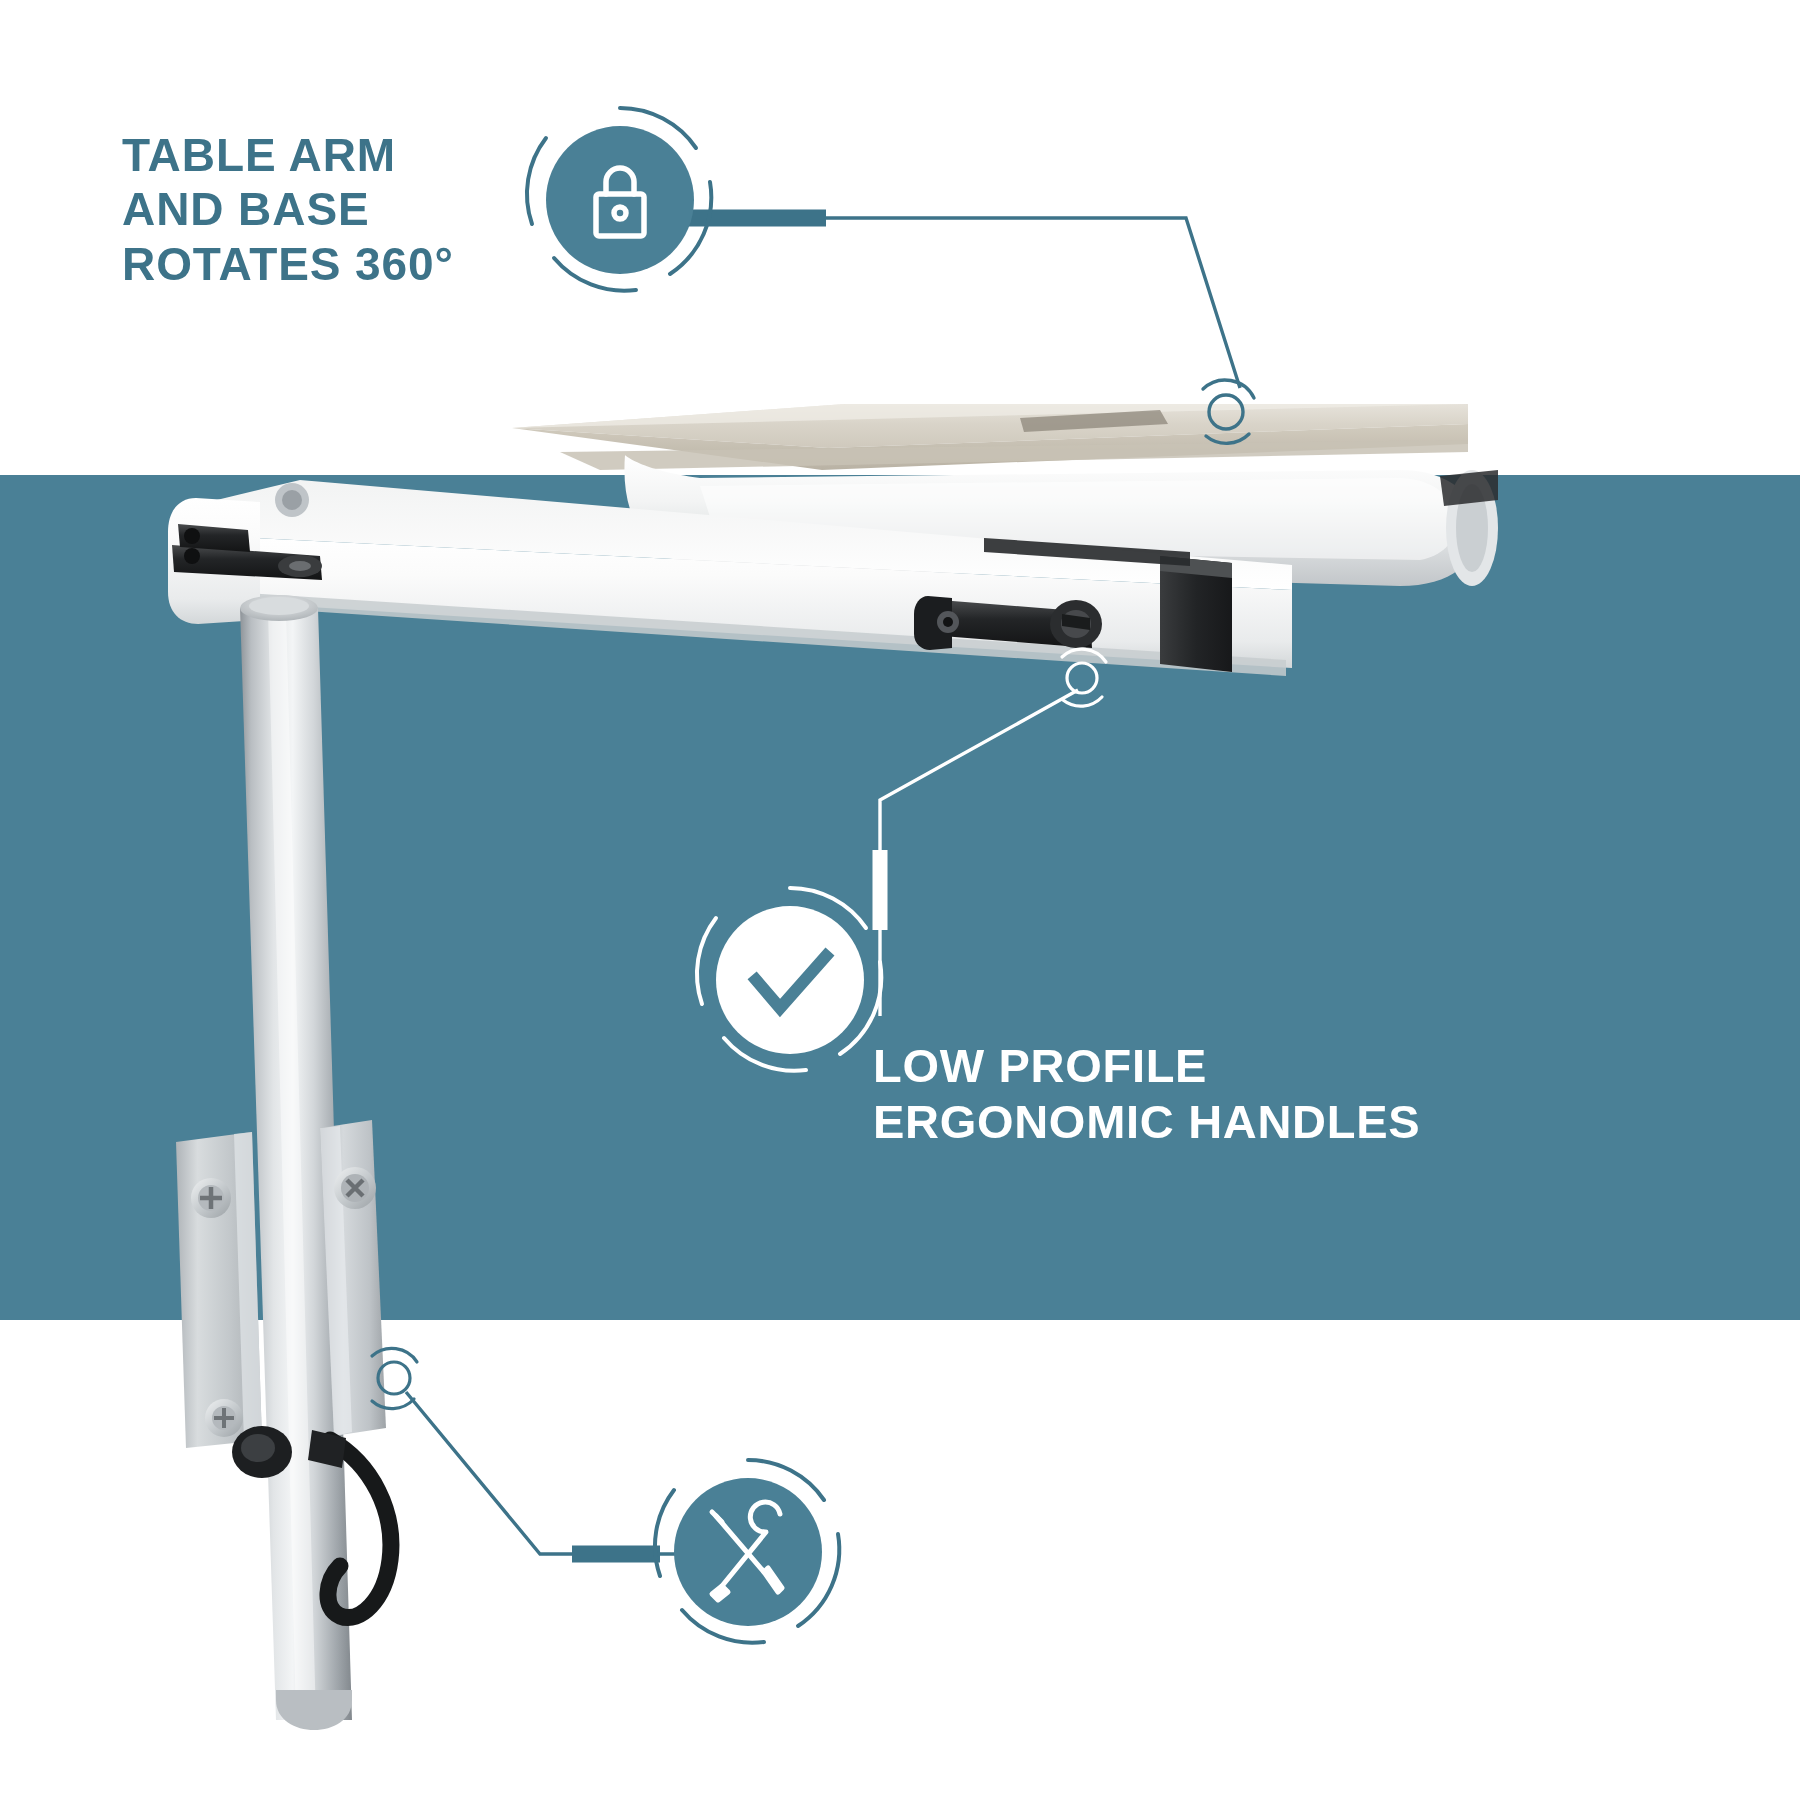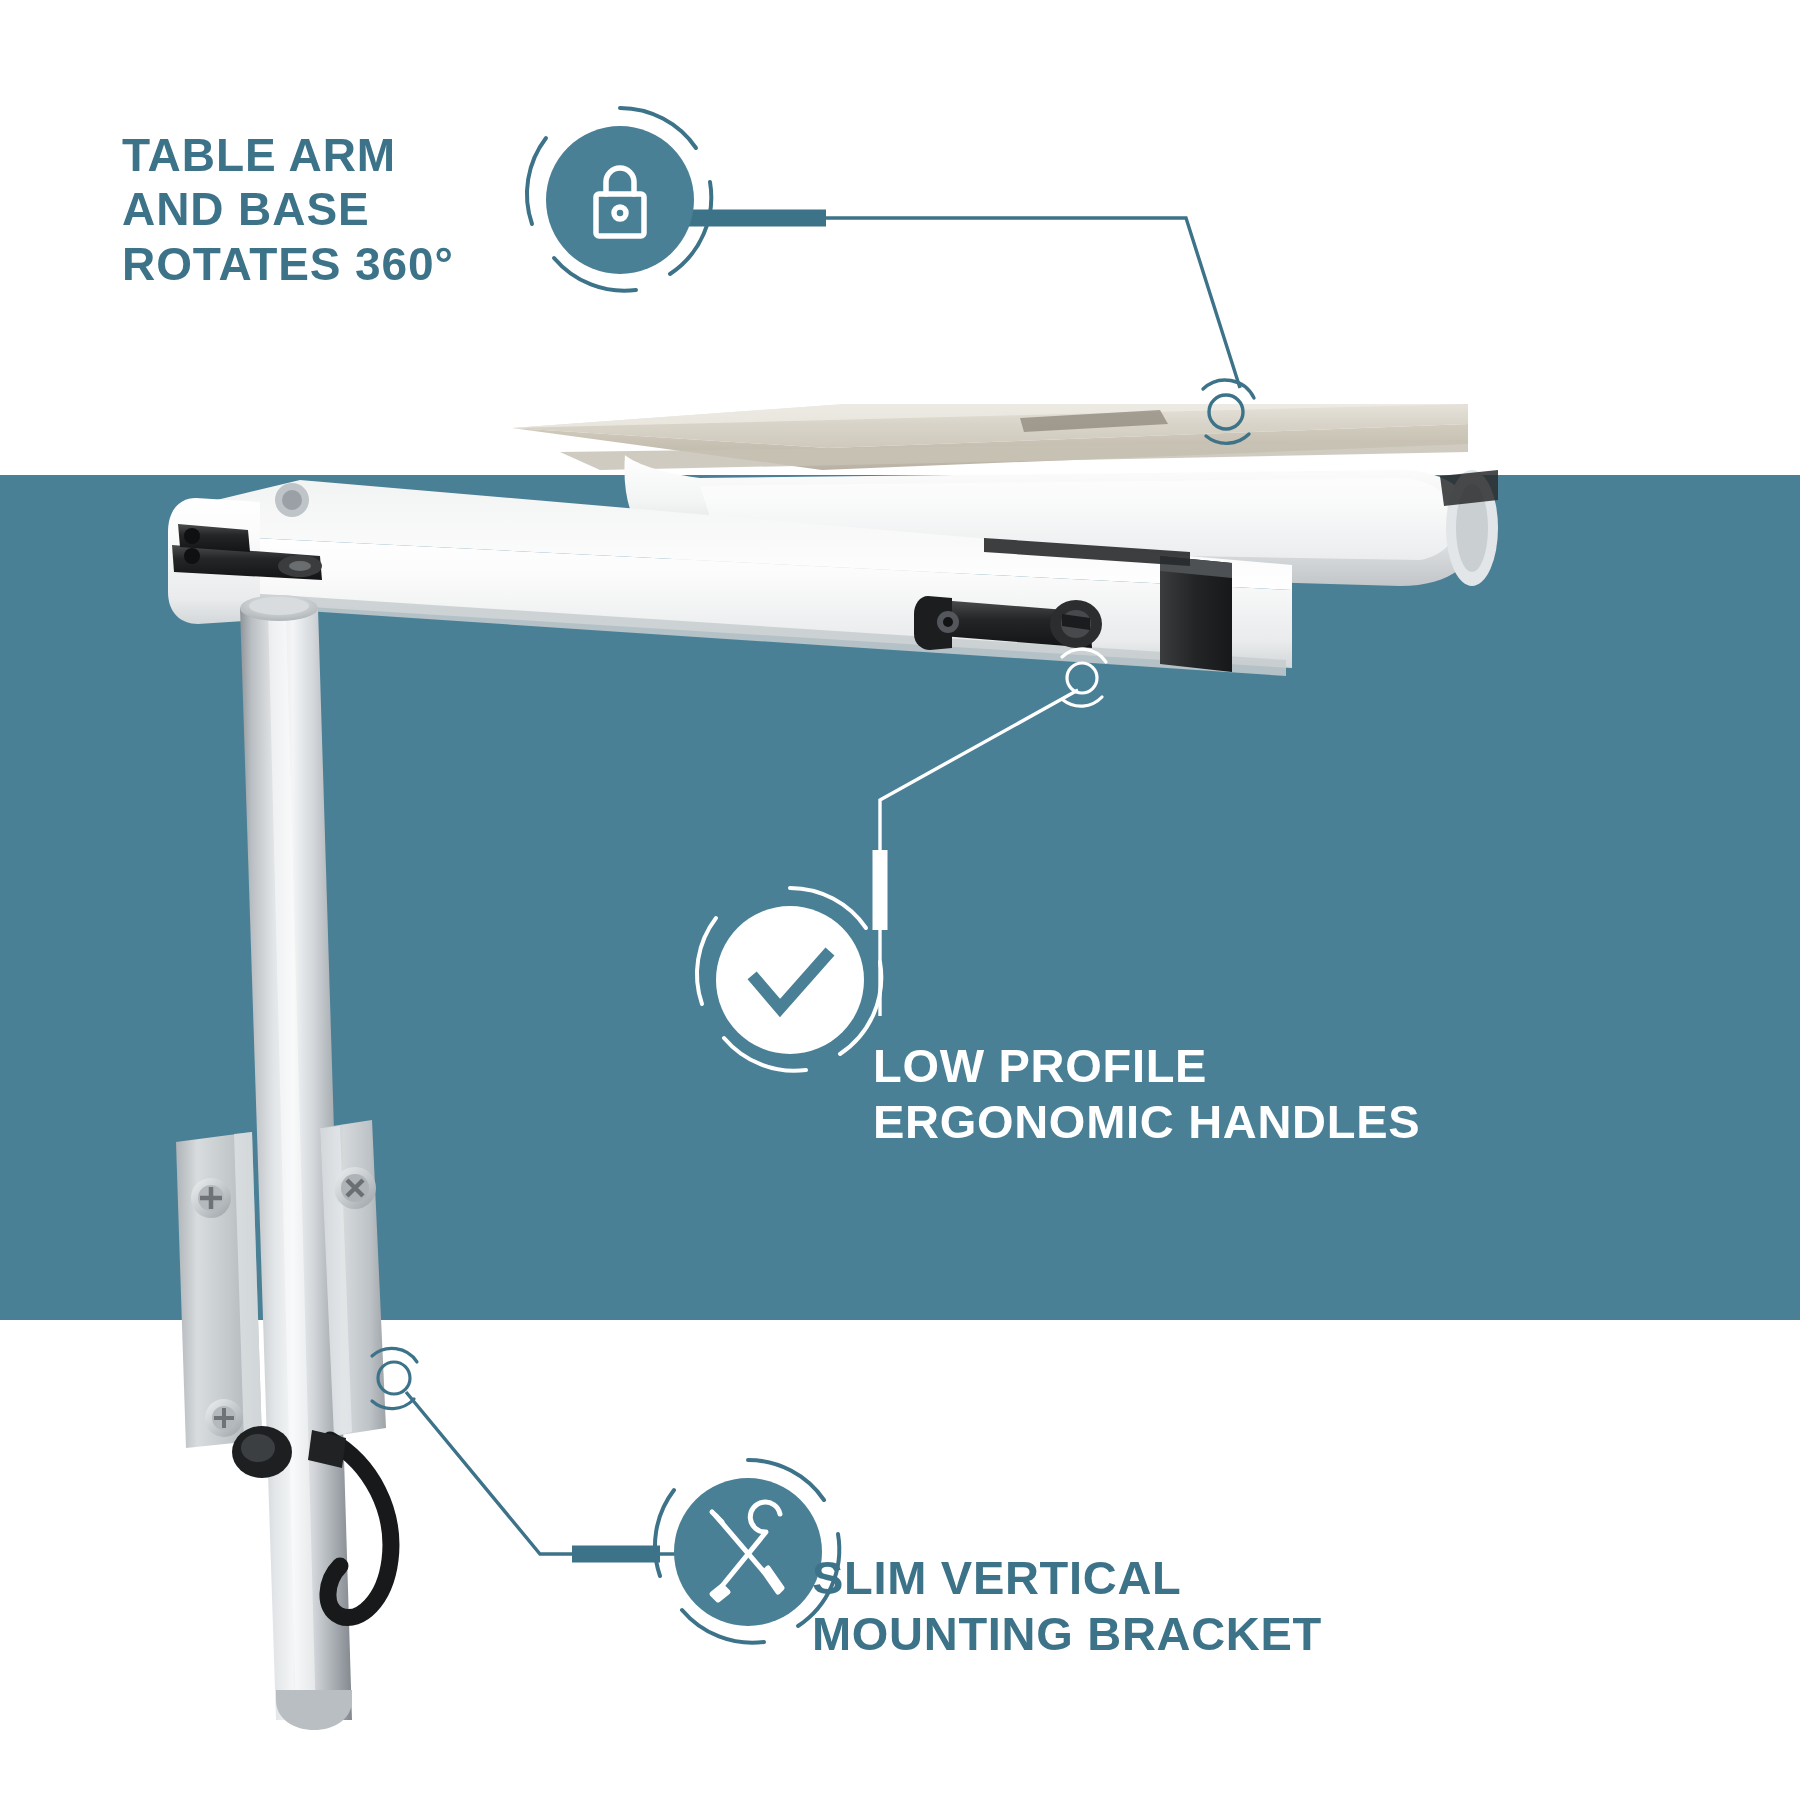--- a/index.html
+++ b/index.html
@@ -269,16 +269,14 @@
     </g>
   </svg>
 
   <div class="headline" id="headline-rotate" style="color: rgb(61, 115, 137);">TABLE ARM
 AND BASE
 ROTATES 360°</div>
 
   <div class="feat-text" id="text-handles" style="color: rgb(255, 255, 255);">LOW PROFILE
 ERGONOMIC HANDLES</div>
 
-  <div class="feat-text" id="text-bracket" style="color: rgb(61, 115, 137);">SLIM VERTICAL
-MOUNTING BRACKET</div>
 
 </div>
 
 </body></html>

